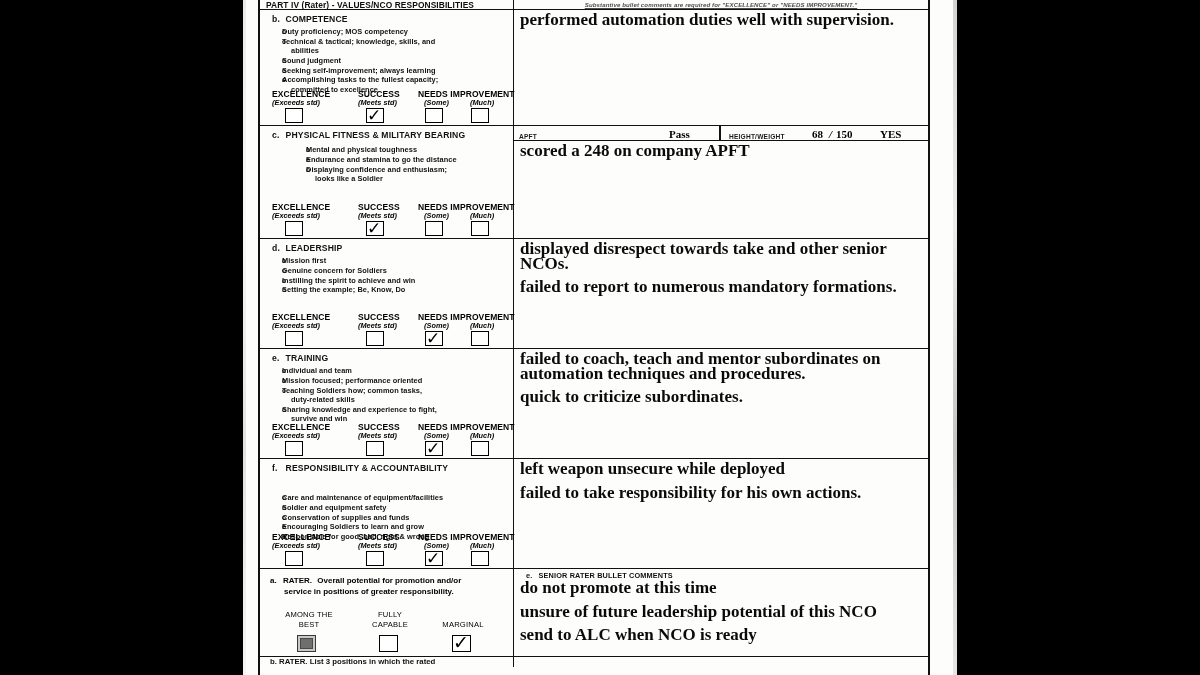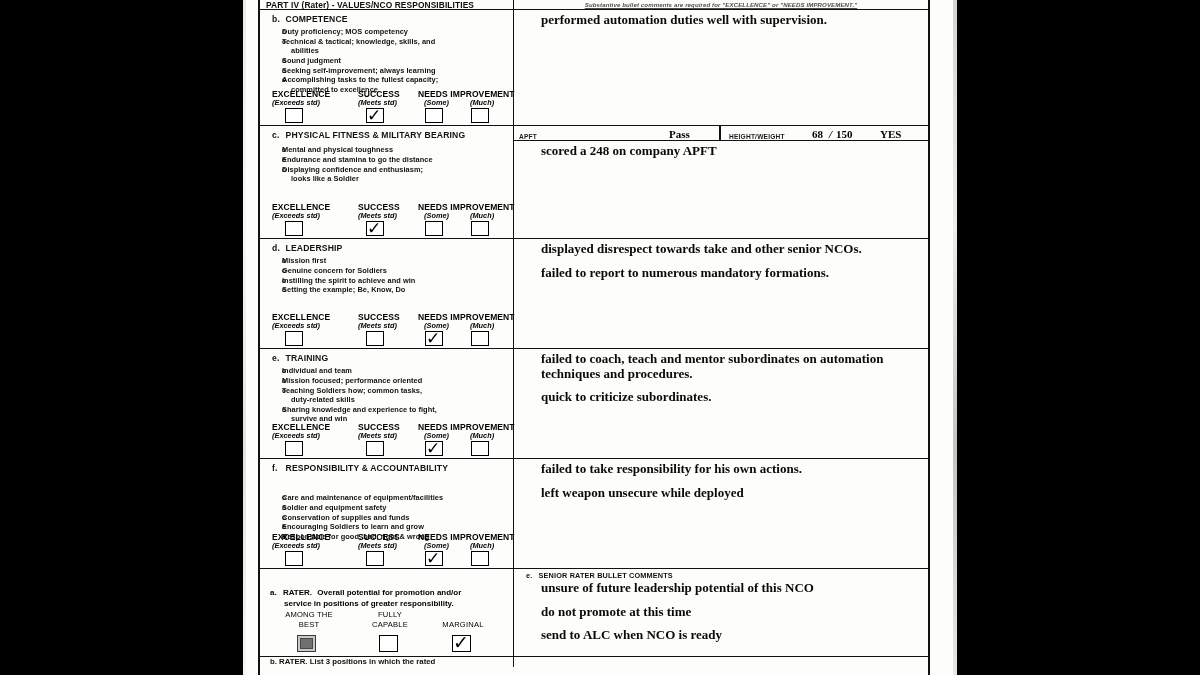--- a/index.html
+++ b/index.html
@@ -91,22 +91,22 @@
     border: 1.5px solid #000; background:#fff;
   }
   .chk {
     position:absolute; font-size: 17px; line-height: 14px;
     font-family:"DejaVu Sans", sans-serif; font-weight: bold; color:#000;
   }
 
   
   .cmt {
     font-family: "Liberation Serif", serif;
-    font-size: 13px; font-weight: bold; color: #0a0a0a;
-    padding: 3px 0 0 6px; line-height: 14.5px; margin-left: 21px;
+    font-size: 17px; font-weight: bold; color: #0a0a0a;
+    padding: 3px 0 0 6px; line-height: 14.5px;
   }
   .cmt p { margin-bottom: 9px; }
 
   
   .apftbar {
     display:flex; align-items:flex-end; height: 15px;
     border-bottom: 1.6px solid #111; position:relative;
   }
   .apftbar .tiny {
     font-size: 6.6px; font-weight: bold; letter-spacing:.2px;
@@ -122,21 +122,21 @@
     height: 12px; border-bottom: 1.8px solid #111;
     display:flex;
   }
   .partVbar .spacerL { width: 254px; border-right:1.8px solid #111; }
   .partVbar .titleV {
     flex:1; text-align:center; font-size: 8.3px; font-weight:bold;
     line-height: 12px; letter-spacing:.2px;
   }
 
   .raterHead {
-    font-size: 8px; font-weight:bold; padding: 6px 8px 0 10px; line-height: 11px; margin-top: 12px;
+    font-size: 8px; font-weight:bold; padding: 6px 8px 0 10px; line-height: 11px;
   }
   .raterHead .l2 { display:block; padding-left: 14px; }
 
   .potential { position:absolute; left:0; bottom: 2px; width: 254px; height: 44px; }
   .potential .plab {
     position:absolute; font-size:7.6px; font-weight:normal; text-align:center;
     letter-spacing:.2px; line-height: 9.5px;
   }
   .pbox { position:absolute; width: 19px; height: 17px; border:1.6px solid #000; background:#fff; }
   .pbox.smudge {
@@ -203,21 +203,21 @@
           </div>
         </div>
       </div>
 
       <div class="band" style="height:113px;">
         <div class="colL">
           <div class="respHead">
             <span class="ltr">c.</span>
             <span>PHYSICAL FITNESS &amp; MILITARY BEARING</span>
           </div>
-          <ul class="bul" style="margin-top:5px;">
+          <ul class="bul" style="margin-top:5px;margin-left:24px;">
             <li><span>Mental and physical toughness</span></li>
             <li><span>Endurance and stamina to go the distance</span></li>
             <li><span>Displaying confidence and enthusiasm;</span><span class="cont">looks like a Soldier</span></li>
           </ul>
           <div class="scale">
             <span class="lab big" style="left:12px; top:0;">EXCELLENCE</span>
             <span class="lab sub" style="left:12px; top:9px;">(Exceeds std)</span>
             <span class="lab big" style="left:98px; top:0;">SUCCESS</span>
             <span class="lab sub" style="left:98px; top:9px;">(Meets std)</span>
             <span class="lab big" style="left:158px;top:0;">NEEDS IMPROVEMENT</span>
@@ -340,22 +340,22 @@
             <span class="lab sub" style="left:210px;top:9px;">(Much)</span>
             <span class="box" style="left:25px;  top:19px;"></span>
             <span class="box" style="left:106px; top:19px;"></span>
             <span class="box" style="left:165px; top:19px;"></span>
             <span class="box" style="left:211px; top:19px;"></span>
             <span class="chk" style="left:166px; top:19px;">✓</span>
           </div>
         </div>
         <div class="colR">
           <div class="cmt">
+            <p>left weapon unsecure while deployed</p>
             <p>failed to take responsibility for his own actions.</p>
-            <p>left weapon unsecure while deployed</p>
           </div>
         </div>
       </div>
 
 
       <div class="band" style="height:88px; border-bottom:1.6px solid #111;">
         <div class="colL">
           <div class="raterHead">
             <span>a.</span>
             <span style="padding-left:4px;">RATER.</span>
@@ -373,22 +373,22 @@
             <span class="pbox" style="left:192px; top:25px;"></span>
             <span class="chk" style="left:193px; top:25px; font-size:19px;">✓</span>
           </div>
         </div>
         <div class="colR">
           <div class="srHead">
             <span>e.</span>
             <span style="padding-left:4px;">SENIOR RATER BULLET COMMENTS</span>
           </div>
           <div class="cmt" style="padding-top:1px;">
+            <p>do not promote at this time</p>
             <p>unsure of future leadership potential of this NCO</p>
-            <p>do not promote at this time</p>
             <p>send to ALC when NCO is ready</p>
           </div>
         </div>
       </div>
 
       <div class="band" style="height:10px; border-bottom:none; overflow:hidden;">
         <div class="colL">
           <div class="bottomStub">b.  RATER.  List 3 positions in which the rated</div>
         </div>
         <div class="colR"></div>

